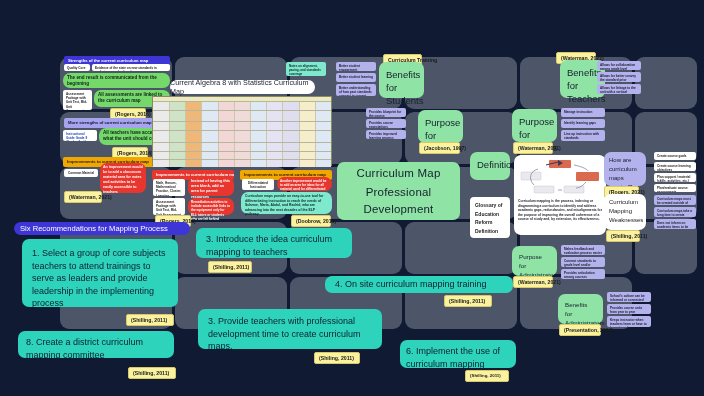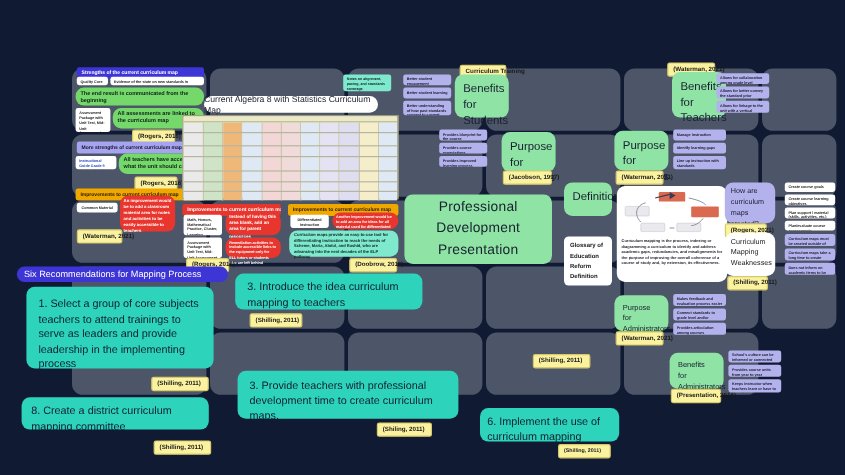--- a/index.html
+++ b/index.html
@@ -229,22 +229,22 @@
   <div class="card green" style="left:512px; top:109px; width:45px; height:33px;">
     <div class="hdr">Purpose for Teachers</div>
   </div>
   <div class="card yellow cite" style="left:513px; top:142px; width:40px;">(Waterman, 2021)</div>
 
   <div class="card purple tiny" style="left:561px; top:108px; width:44px; height:9px;">Manage instruction</div>
   <div class="card purple tiny" style="left:561px; top:119px; width:44px; height:9px;">Identify learning gaps</div>
   <div class="card purple tiny" style="left:561px; top:130px; width:44px; height:11px;">Line up instruction with standards</div>
 
   <div class="card green" style="left:337px; top:162px; width:123px; height:58px; display:flex; flex-direction:column; justify-content:center;">
+    <div class="title-big" style="padding:1px 6px;">Curriculum Map</div>
     <div class="title-big" style="padding:1px 6px;">Professional Development</div>
-    <div class="title-big" style="padding:1px 6px;">Presentation</div>
   </div>
 
   <div class="card green" style="left:470px; top:152px; width:40px; height:28px;">
     <div class="hdr">Definition</div>
   </div>
 
   <div class="card glossary" style="left:470px; top:197px; width:40px; height:41px;">
     <div>Glossary of</div>
     <div>Education</div>
     <div>Reform</div>
@@ -309,20 +309,21 @@
 
   <div class="card teal rec" style="left:22px; top:239px; width:156px; height:68px; padding:8px 10px;">1. Select a group of core subjects teachers to attend trainings to serve as leaders and provide leadership in the implementing process</div>
   <div class="card yellow cite" style="left:126px; top:314px; width:48px;">(Shilling, 2011)</div>
 
   <div class="card teal rec" style="left:18px; top:331px; width:156px; height:27px; padding:5px 8px;">8. Create a district curriculum mapping committee</div>
   <div class="card yellow cite" style="left:128px; top:367px; width:48px;">(Shilling, 2011)</div>
 
   <div class="card teal rec" style="left:196px; top:228px; width:156px; height:30px; padding:5px 10px;">3. Introduce the idea curriculum mapping to teachers</div>
   <div class="card yellow cite" style="left:208px; top:261px; width:44px;">(Shilling, 2011)</div>
 
+  <div class="card teal rec" style="left:325px; top:276px; width:188px; height:17px; padding:3px 10px; display:flex; align-items:center;">4. On site curriculum mapping training</div>
   <div class="card yellow cite" style="left:444px; top:295px; width:48px;">(Shilling, 2011)</div>
 
   <div class="card teal rec" style="left:198px; top:309px; width:184px; height:40px; padding:6px 10px;">3. Provide teachers with professional development time to create curriculum maps.</div>
   <div class="card yellow cite" style="left:314px; top:352px; width:46px;">(Shiling, 2011)</div>
 
   <div class="card teal rec" style="left:400px; top:340px; width:116px; height:28px; padding:5px 6px;">6. Implement the use of curriculum mapping</div>
   <div class="card yellow cite" style="left:465px; top:370px; width:44px; font-size:4.4px;">(Shilling, 2011)</div>
 
 </div>
 

